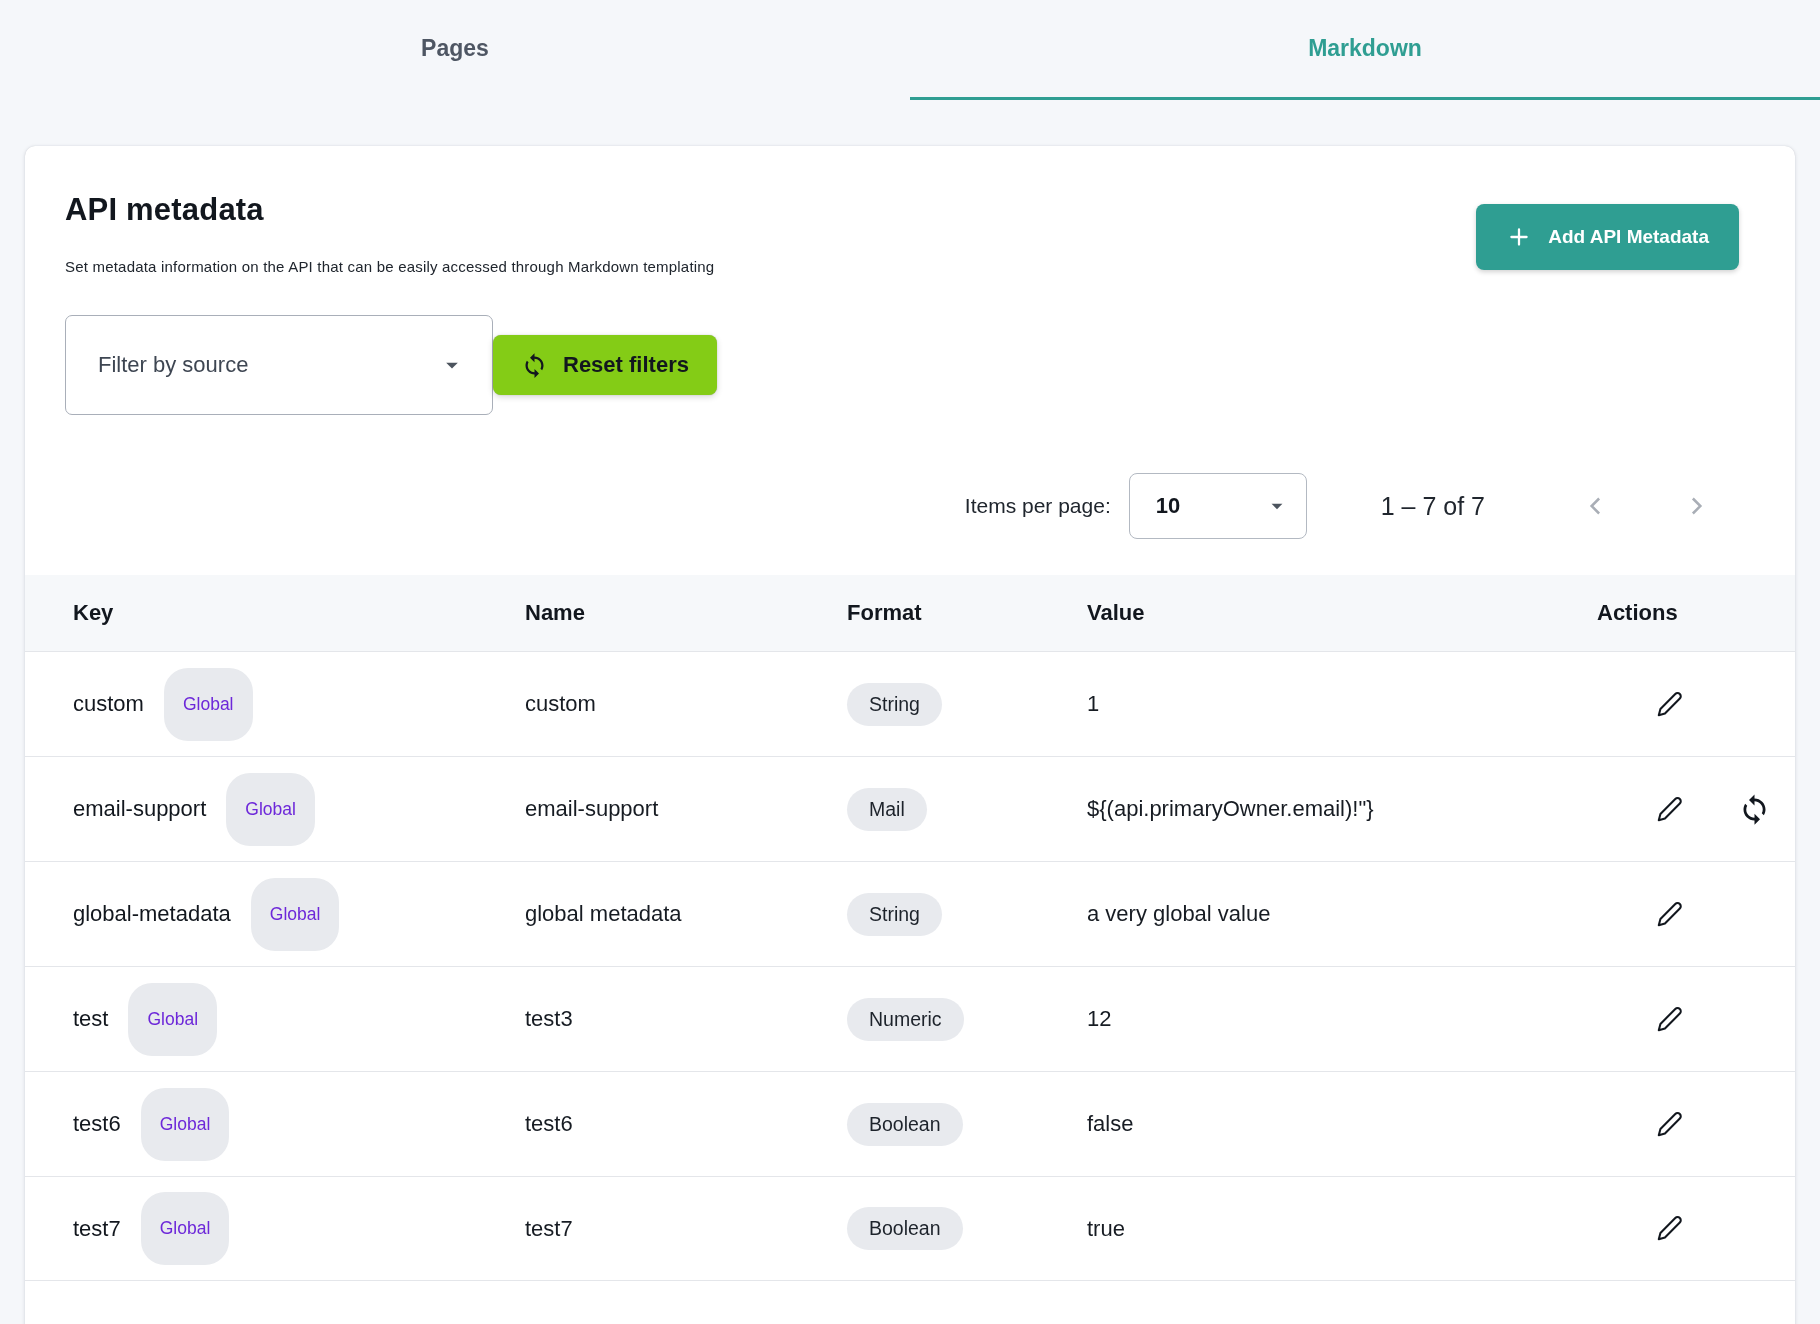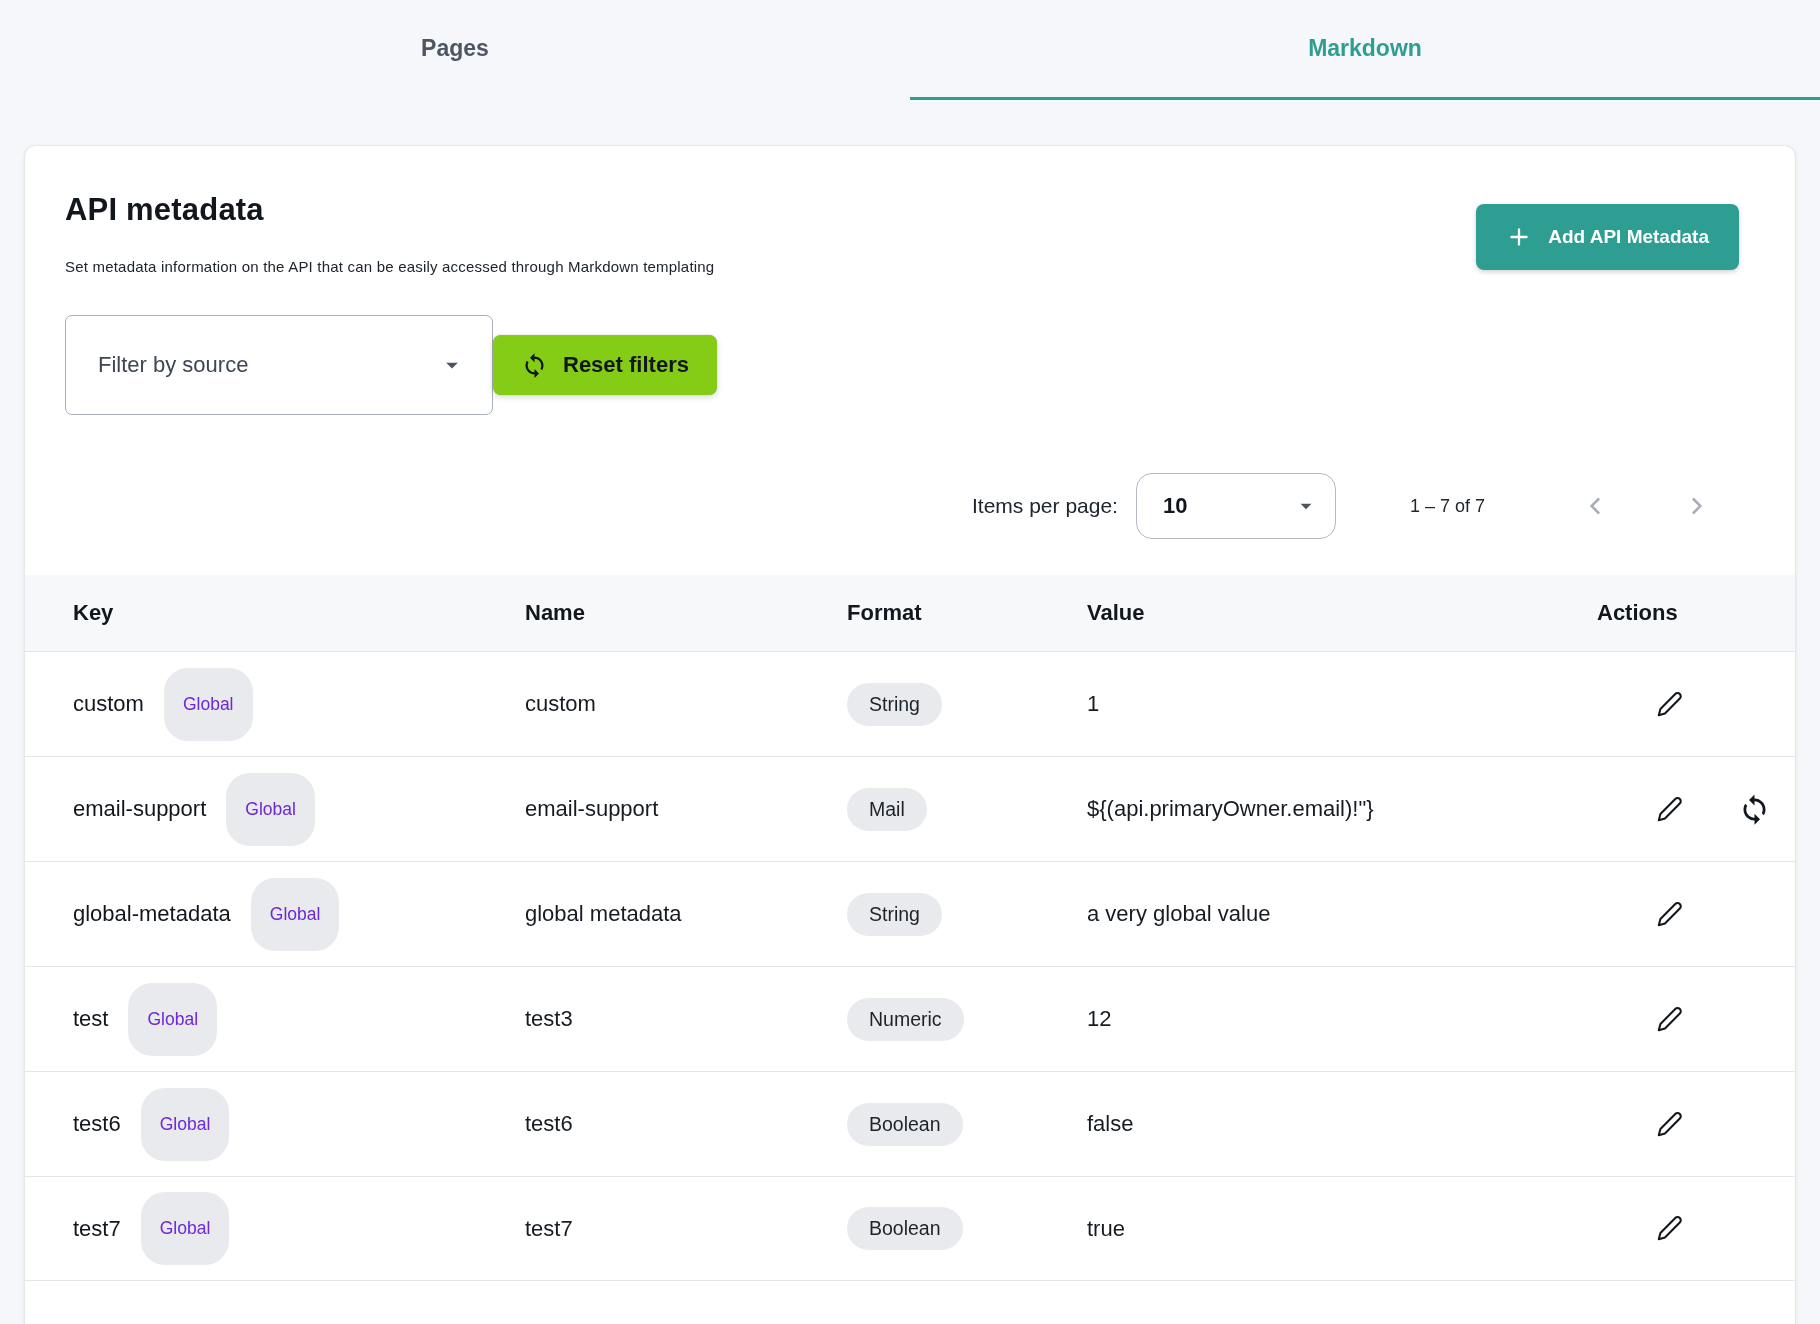--- a/index.html
+++ b/index.html
@@ -62,27 +62,27 @@
     cursor:pointer;
   }
 
   
   .paginator {
     display:flex; align-items:center; justify-content:flex-end;
     padding:58px 84px 36px 56px; gap:0;
   }
   .pag-label { font-size:21px; color:#20262e; }
   .pag-select {
-    margin-left:18px; width:200px; height:66px;
-    border:1px solid #b3b9c2; border-radius:16px; background:#fff;
+    margin-left:18px; width:178px; height:66px;
+    border:1px solid #b3b9c2; border-radius:8px; background:#fff;
     display:flex; align-items:center; justify-content:space-between;
     padding:0 16px 0 26px; cursor:pointer;
   }
   .pag-select .value { font-size:22px; font-weight:600; color:#12171e; }
-  .pag-range { margin-left:74px; font-size:18px; color:#20262e; }
+  .pag-range { margin-left:74px; font-size:25px; color:#20262e; }
   .pag-nav { margin-left:96px; display:flex; gap:70px; }
   .nav-btn { background:none; border:none; padding:0; cursor:default; color:#a9aeb6; display:flex; align-items:center; }
 
   
   .grid-row {
     display:grid;
     grid-template-columns:452px 322px 240px 510px 1fr;
     align-items:center;
     padding-left:48px; padding-right:48px;
   }

